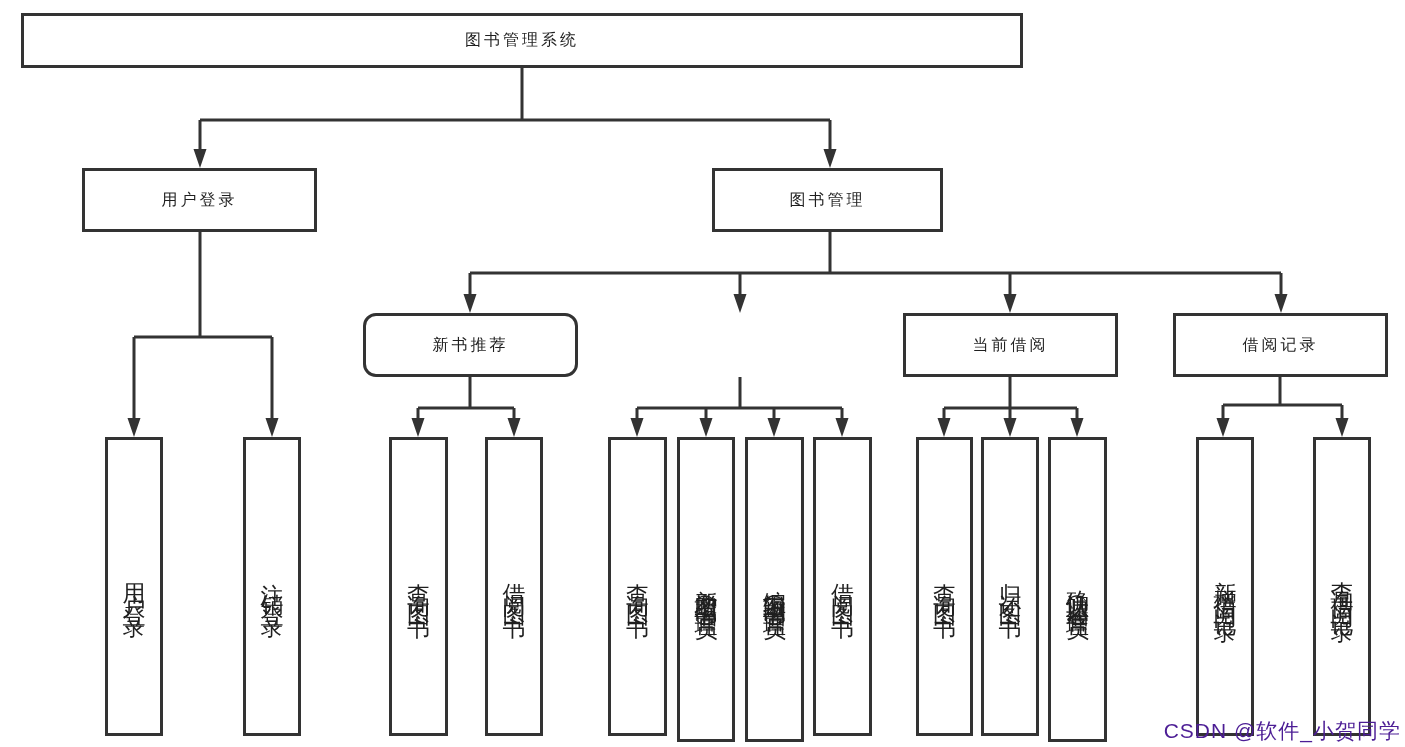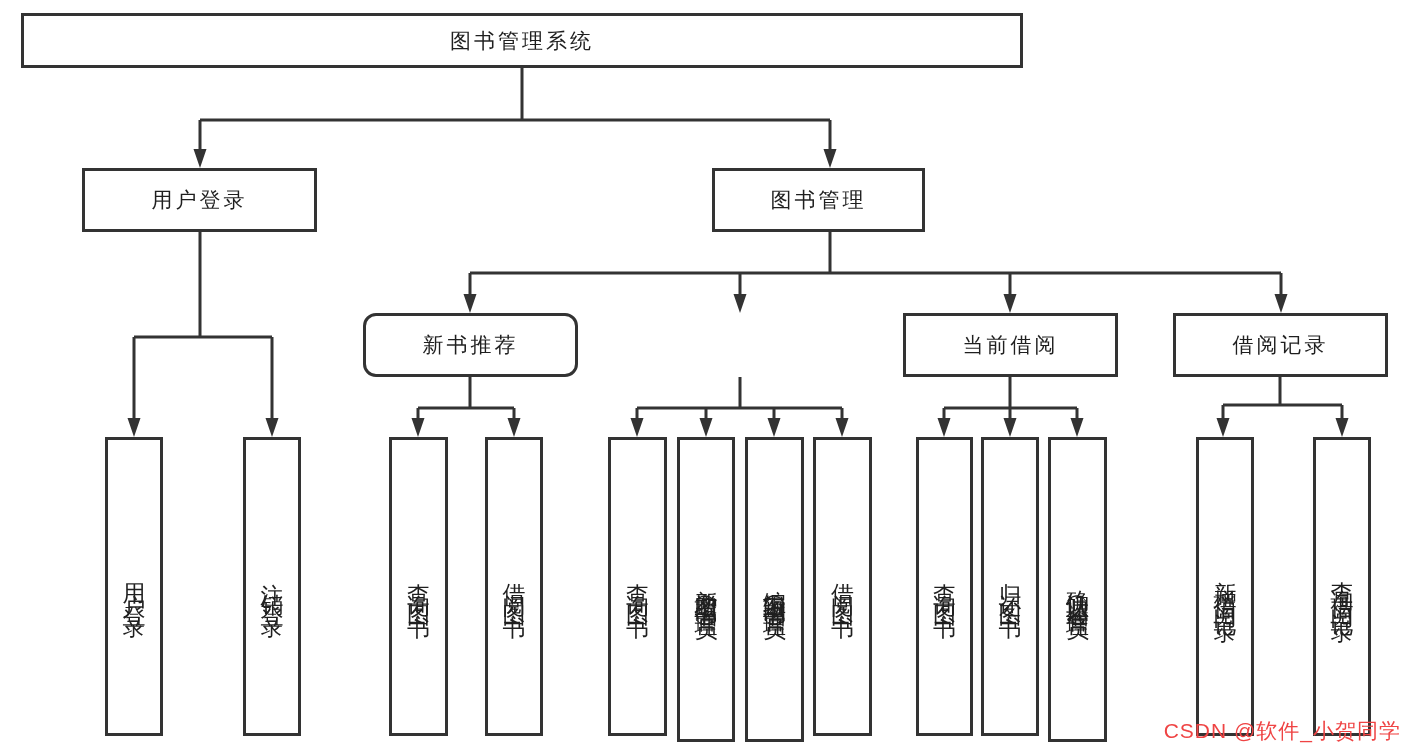--- a/index.html
+++ b/index.html
@@ -28,41 +28,41 @@
     position: absolute;
     box-sizing: border-box;
     border: 3px solid #333333;
     background: #ffffff;
     display: flex;
     align-items: center;
     justify-content: center;
     z-index: 2;
   }
   .hnode {
-    font-size: 21px;
+    font-size: 16px;
     letter-spacing: 3px;
     white-space: nowrap;
   }
   .vnode span.vtext {
     writing-mode: vertical-rl;
     text-orientation: mixed;
     font-size: 23px;
     letter-spacing: 11px;
     line-height: 1;
     white-space: nowrap;
   }
   .vnode.medium span.vtext { letter-spacing: 8px; }
   .vnode.compact span.vtext { letter-spacing: 4px; }
   .watermark {
     position: absolute;
     right: 4px;
     bottom: 2px;
     font-size: 21px;
     letter-spacing: 1px;
-    color: #ef4444;
+    color: #4c1d95;
     z-index: 5;
     white-space: nowrap;
   }
 </style>
 </head>
 <body>
 
 <div class="stage">
 
   <svg class="connectors" viewBox="0 0 1405 747" xmlns="http://www.w3.org/2000/svg">
@@ -85,21 +85,21 @@
              M1223 437 L1216.5 418 L1229.5 418 Z  M1342 437 L1335.5 418 L1348.5 418 Z" fill="#333333" stroke="none"></path>
   </svg>
 
   <div class="node hnode" style="left:21px; top:13px; width:1002px; height:55px;">
     <span>图书管理系统</span>
   </div>
 
   <div class="node hnode" style="left:82px; top:168px; width:235px; height:64px;">
     <span>用户登录</span>
   </div>
-  <div class="node hnode" style="left:712px; top:168px; width:213px; height:64px;">
+  <div class="node hnode" style="left:712px; top:168px; width:231px; height:64px;">
     <span>图书管理</span>
   </div>
 
   <div class="node hnode" style="left:363px; top:313px; width:215px; height:64px;border-radius:13px;">
     <span>新书推荐</span>
   </div>
   <div class="node hnode" style="left:903px; top:313px; width:215px; height:64px;">
     <span>当前借阅</span>
   </div>
   <div class="node hnode" style="left:1173px; top:313px; width:215px; height:64px;">

